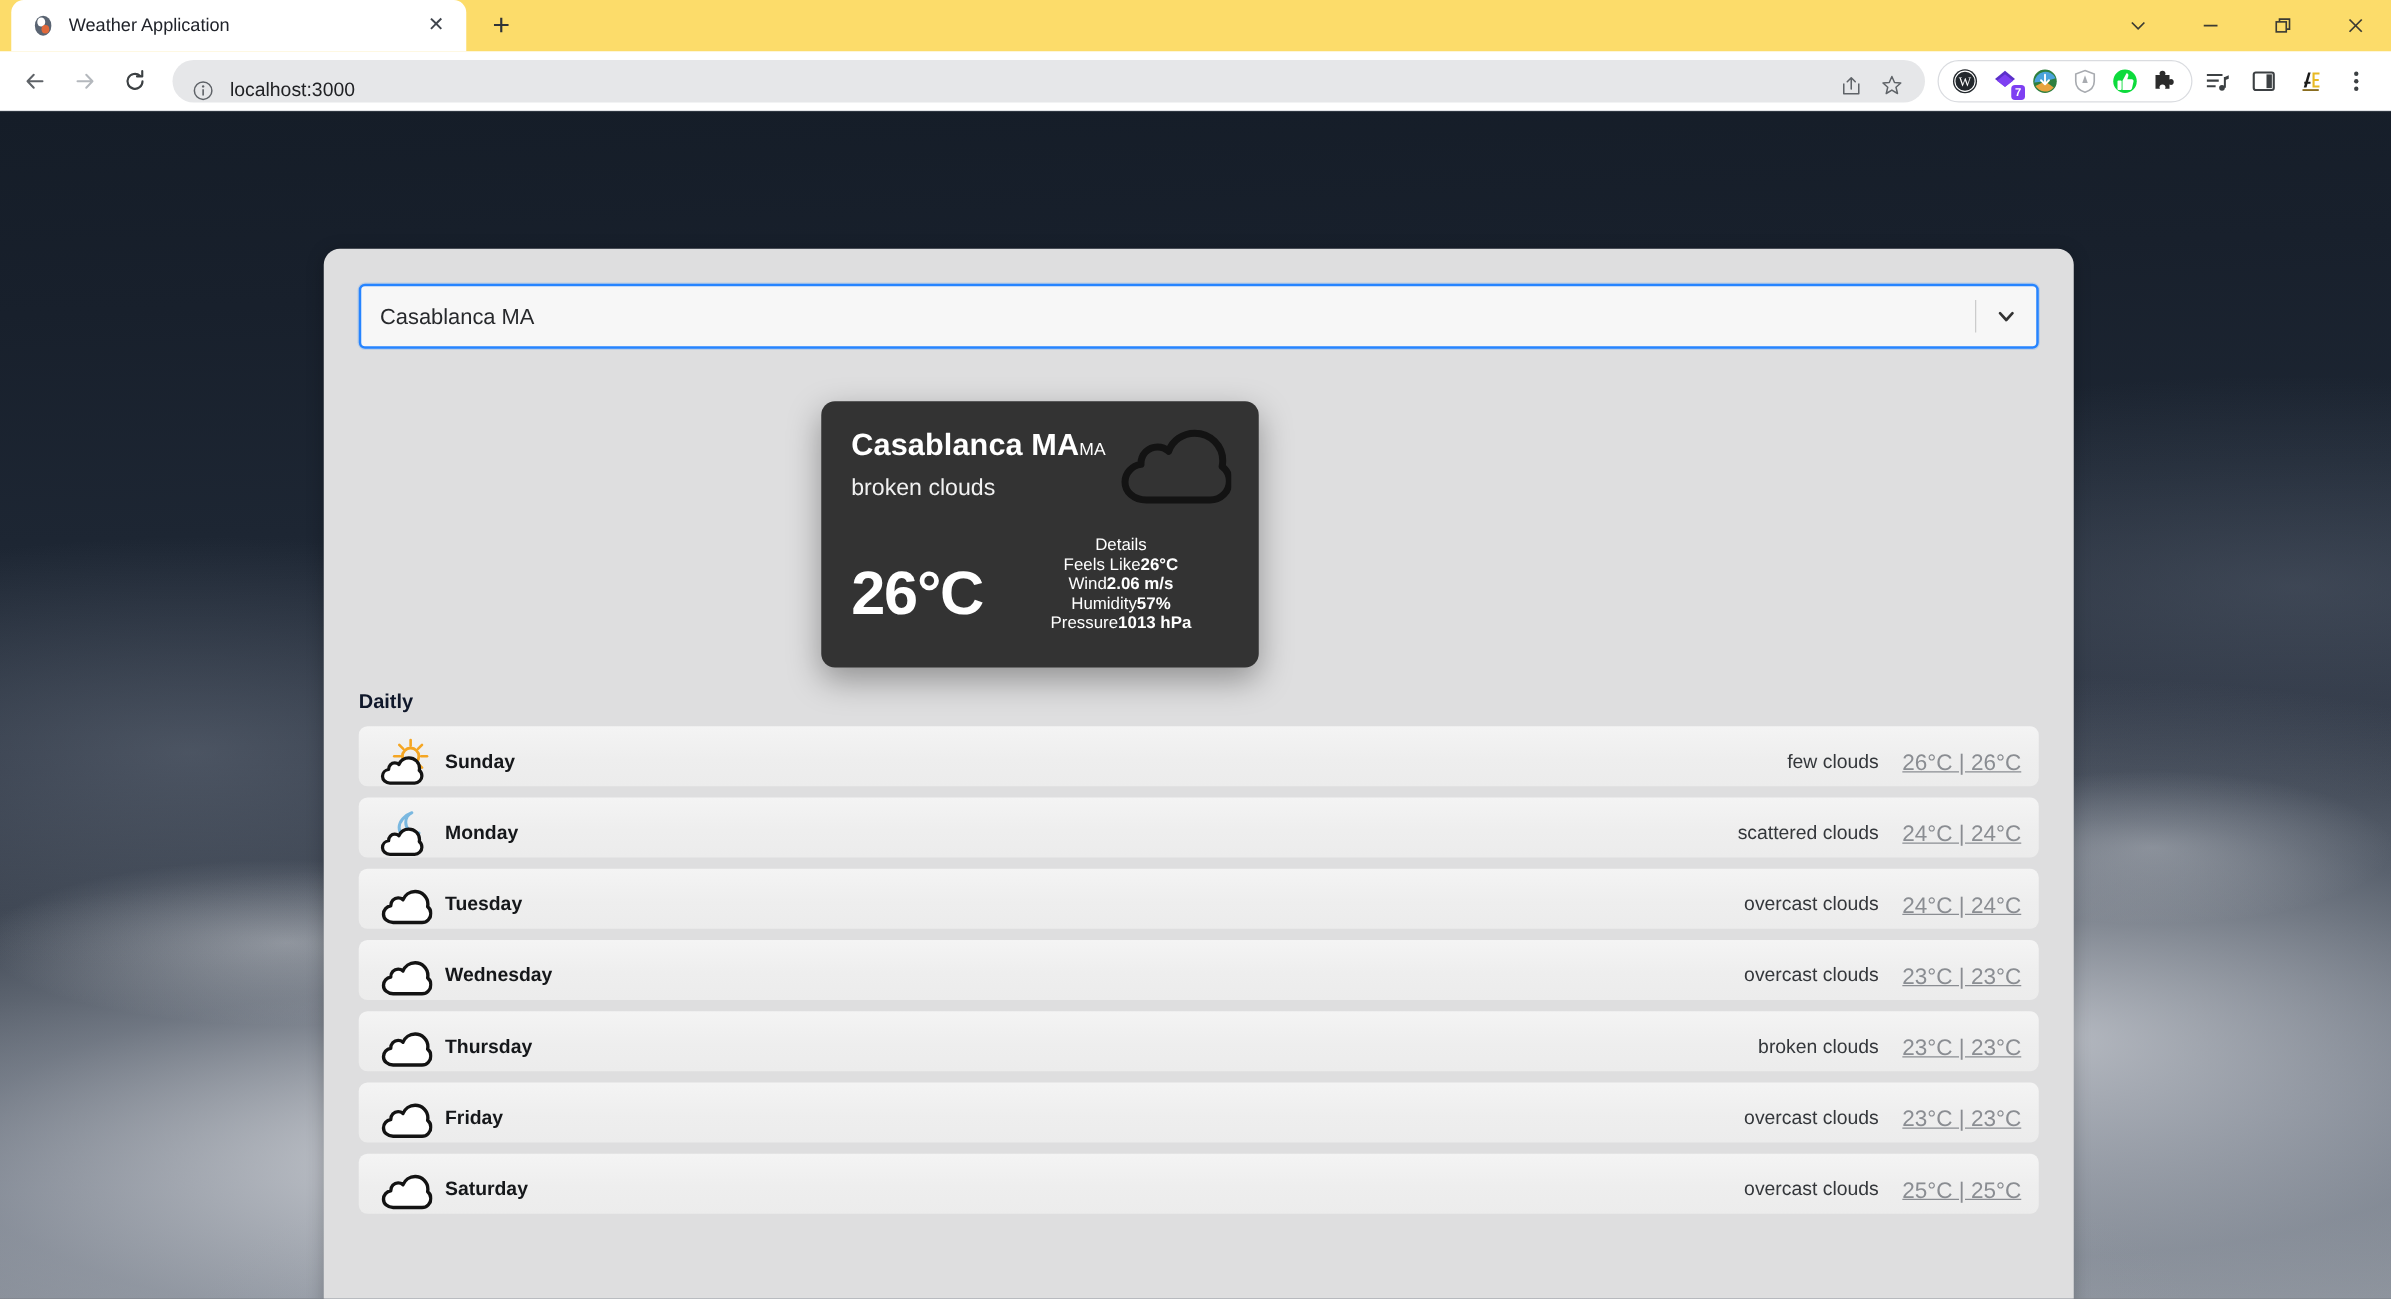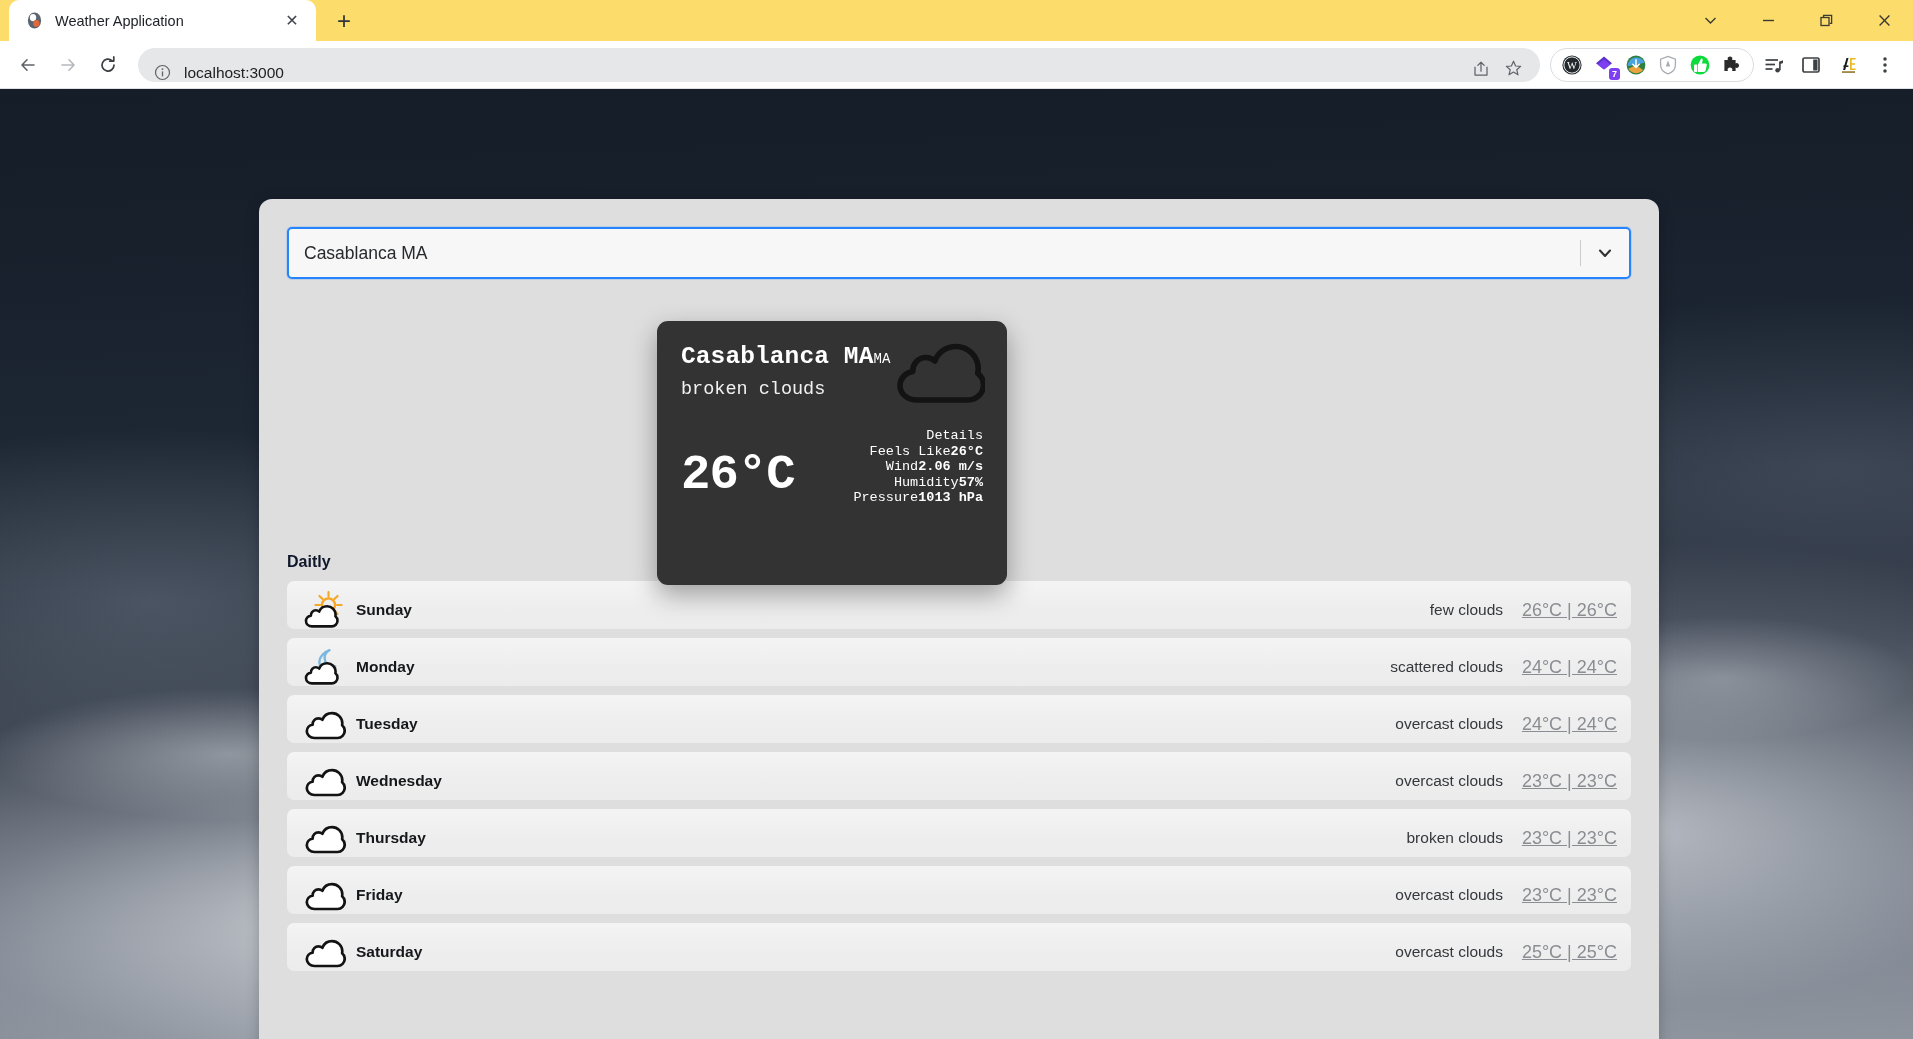--- a/index.html
+++ b/index.html
@@ -19,21 +19,21 @@
     background: #fcdc6a;
     display: flex;
     align-items: flex-end;
     position: relative;
     padding-left: 9px;
   }
 
   .tab {
     display: flex;
     align-items: center;
-    width: 307px;
+    width: 364px;
     height: 41px;
     background: #ffffff;
     border-radius: 10px 10px 0 0;
     padding: 0 11px 0 16px;
     position: relative;
   }
   .tab-favicon { width: 19px; height: 19px; flex: 0 0 19px; position: relative; }
   .tab-favicon svg { display:block; }
   .tab-title {
     flex: 1;
@@ -194,27 +194,26 @@
     color: #333333;
   }
 
   
   .card-wrap { position: relative; height: 248px; }
   .wcard {
     position: absolute;
     left: 370px;
     top: 42px;
     width: 350px;
-    height: 264px;
+    height: 213px;
     background: #333333;
     border-radius: 11px;
     padding: 22px 24px 16px 24px;
     box-shadow: 0 10px 26px rgba(0,0,0,0.35);
     color: #ffffff;
-    font-family: Liberation Mono, monospace;
   }
   .wcard-top { display: flex; justify-content: space-between; align-items: flex-start; }
   .wcard-city {
     font-size: 24.5px;
     font-weight: bold;
     line-height: 1.15;
     letter-spacing: 0.1px;
   }
   .wcard-city .cc {
     font-size: 14px;
@@ -241,21 +240,21 @@
     line-height: 1;
     padding-bottom: 6px;
     flex: 0 0 auto;
   }
   .details {
     flex: 1;
     margin-left: 24px;
     font-size: 13.5px;
     line-height: 15.5px;
   }
-  .drow { display: flex; justify-content: flex-end; }
+  .drow { display: flex; justify-content: center; }
   .dlabel { font-weight: normal; color: #ffffff; }
   .dval { font-weight: bold; color: #ffffff; }
 
   
   .daily-title {
     font-size: 16px;
     font-weight: bold;
     color: #0f172a;
     margin: 26px 0 10px 0;
   }

